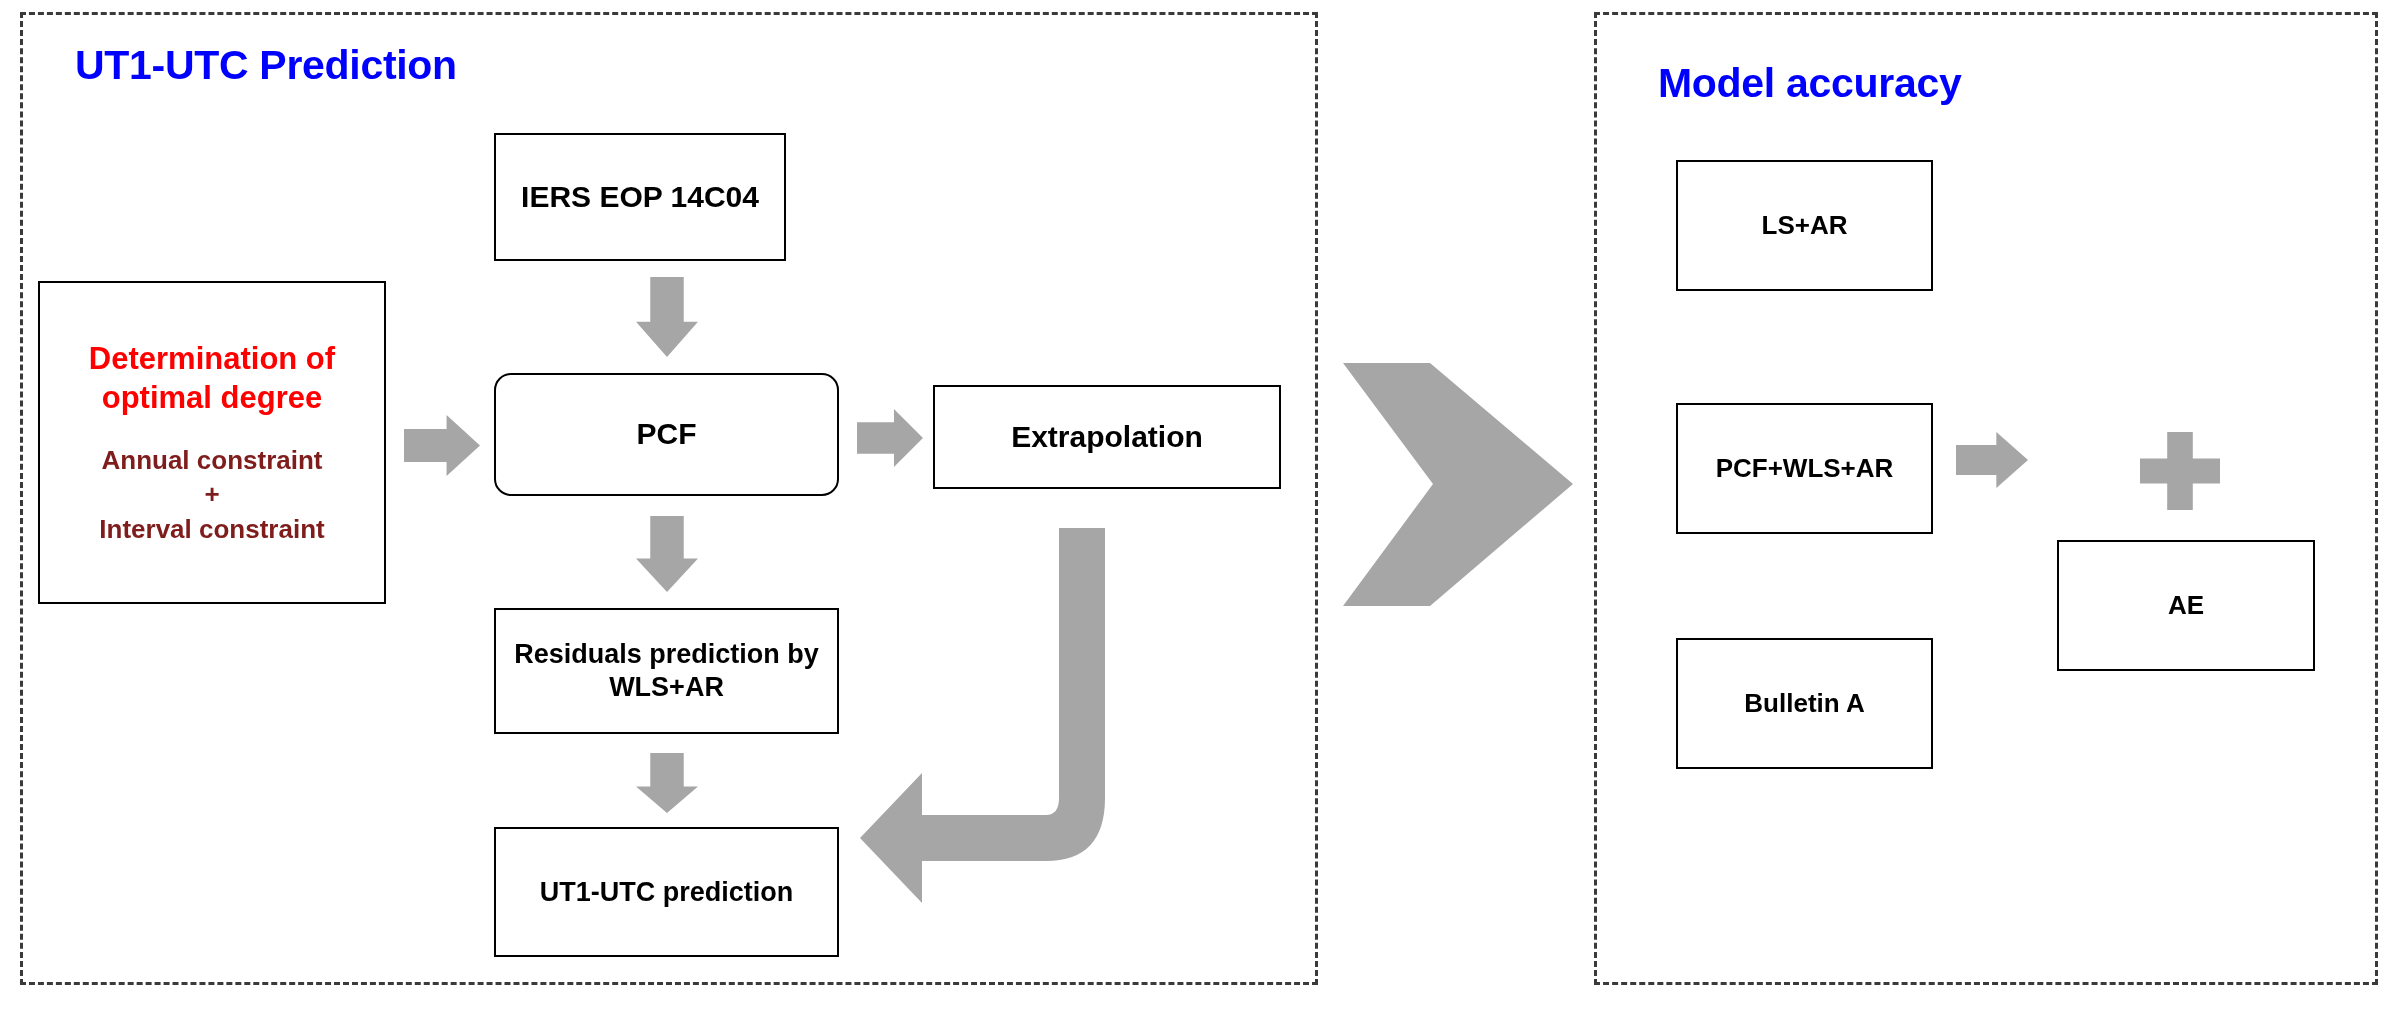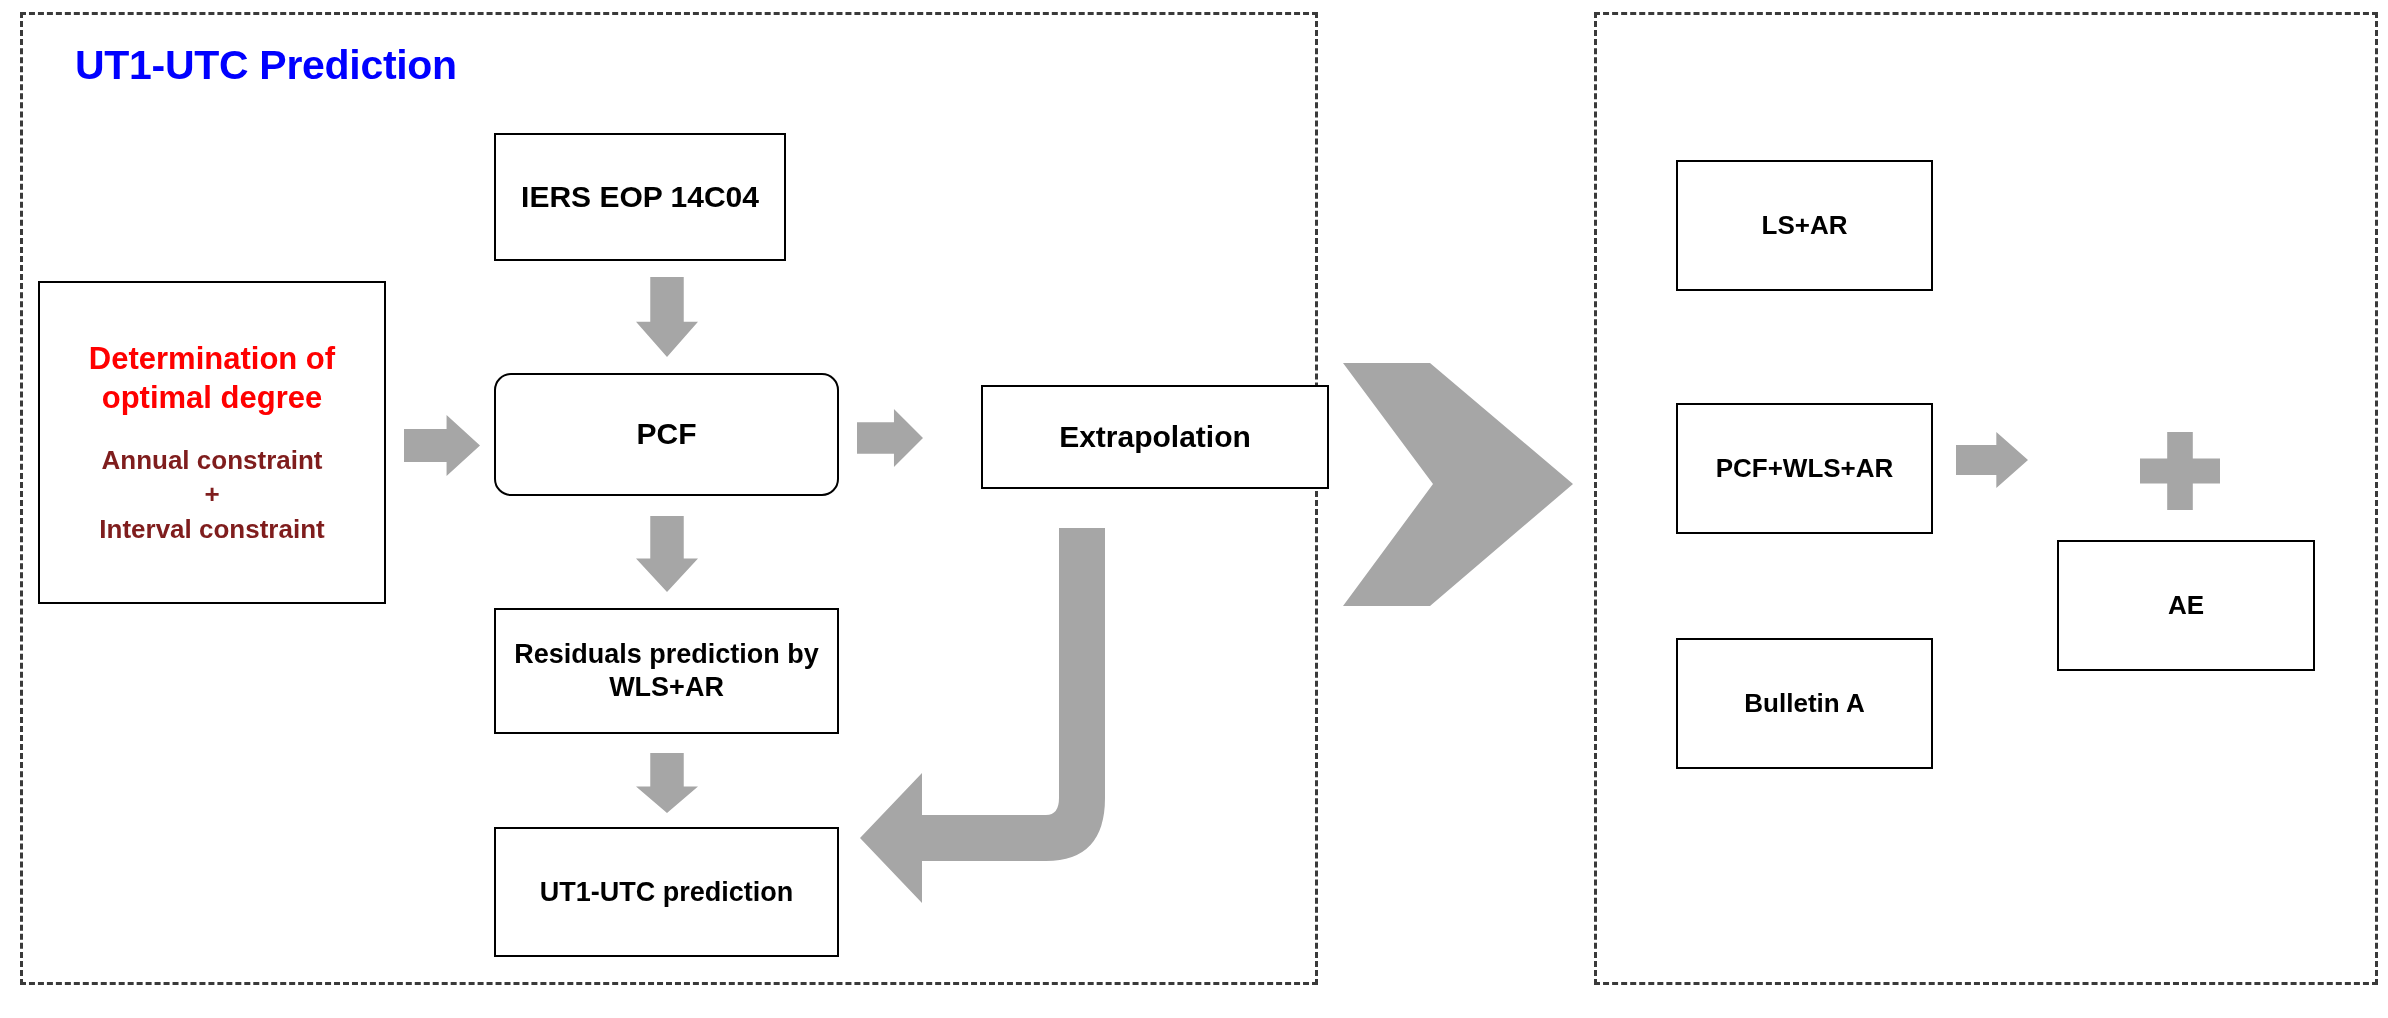--- a/index.html
+++ b/index.html
@@ -70,21 +70,21 @@
   }
   #node-determination .sub-line {
     font-size: 26px;
     font-weight: bold;
     line-height: 1.32;
     color: #7f1d1d;
   }
 
   #node-iers        { left: 494px; top: 133px; width: 292px; height: 128px; font-size: 30px; }
   #node-pcf         { left: 494px; top: 373px; width: 345px; height: 123px; font-size: 30px; border-radius: 17px; }
-  #node-extrap      { left: 933px; top: 385px; width: 348px; height: 104px; font-size: 30px; margin-left: 48px; }
+  #node-extrap      { left: 933px; top: 385px; width: 348px; height: 104px; font-size: 30px; }
   #node-residuals   { left: 494px; top: 608px; width: 345px; height: 126px; font-size: 27px; }
   #node-ut1pred     { left: 494px; top: 827px; width: 345px; height: 130px; font-size: 27px; }
 
   
   #node-lsar        { left: 1676px; top: 160px; width: 257px; height: 131px; font-size: 26px; }
   #node-pcfwlsar    { left: 1676px; top: 403px; width: 257px; height: 131px; font-size: 26px; }
   #node-bulletin    { left: 1676px; top: 638px; width: 257px; height: 131px; font-size: 26px; }
   #node-mae         { left: 2057px; top: 263px; width: 258px; height: 131px; font-size: 26px; }
   #node-ae          { left: 2057px; top: 540px; width: 258px; height: 131px; font-size: 26px; }
 
@@ -187,20 +187,21 @@
     </svg>
   </div>
 
   <div id="chevron-big">
     <svg width="230" height="243" viewBox="0 0 230 243" xmlns="http://www.w3.org/2000/svg">
       <path fill="#a6a6a6" d="M 0,0 L 87,0 L 230,121 L 87,243 L 0,243 L 90,121 Z"></path>
     </svg>
   </div>
 
   <div class="panel" id="panel-right"></div>
+  <div class="panel-title" id="title-right">Model accuracy</div>
 
   <div class="node" id="node-lsar">LS+AR</div>
 
   <div class="node" id="node-pcfwlsar">PCF+WLS+AR</div>
 
   <div class="node" id="node-bulletin">Bulletin A</div>
 
 
   <div class="node" id="node-ae">AE</div>
 

